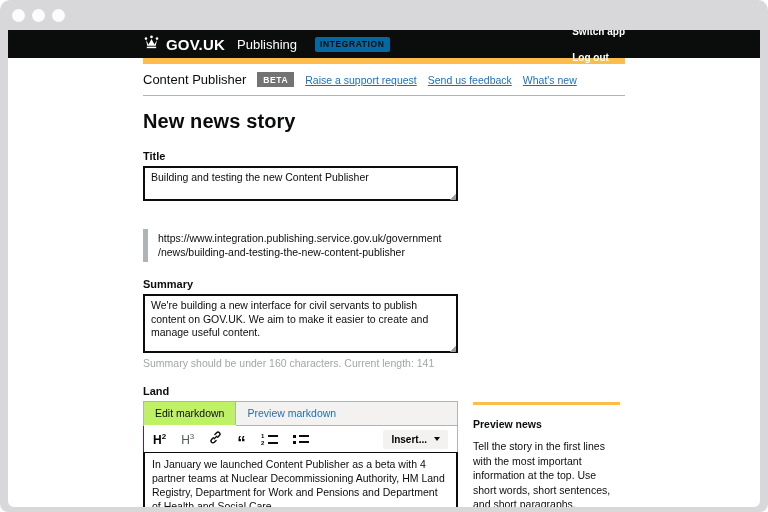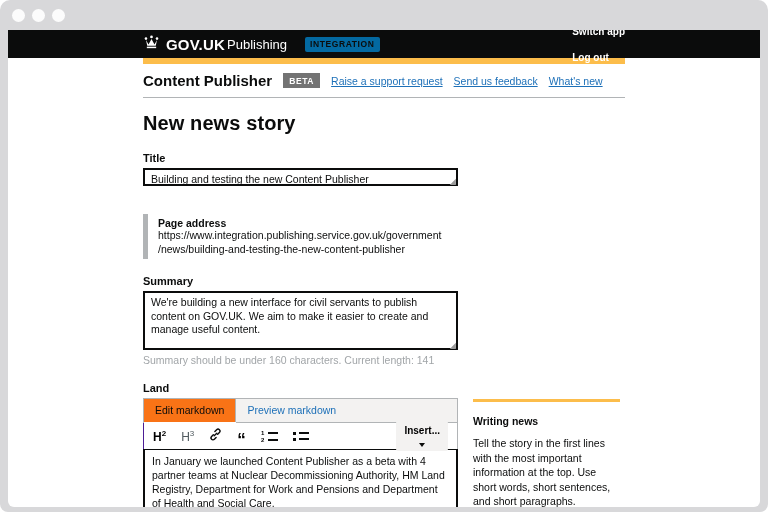--- a/index.html
+++ b/index.html
@@ -7,74 +7,74 @@
   .frame { position:absolute; inset:0; width:768px; height:512px; background:#d8d8da; border-radius:10px 10px 8px 8px; overflow:hidden; }
   .titlebar { height:30px; display:flex; align-items:center; padding-left:12px; }
   .dot { width:13px; height:13px; border-radius:50%; background:#fcfcfc; margin-right:7px; }
   .window { position:absolute; left:8px; top:30px; width:752px; height:477px; background:#fff; border-radius:0 0 6px 6px; overflow:hidden; }
 
   
   .govuk-header { background:#0b0c0c; height:28px; }
   .hdr-inner { margin-left:135px; width:482px; height:100%; display:flex; align-items:center; }
   .logo-group { display:flex; align-items:center; gap:6px; }
   .logo-text { color:#fff; font-weight:700; font-size:15px; letter-spacing:.2px; }
-  .app-text { color:#fff; font-weight:400; font-size:13px; margin-left:2px; }
+  .app-text { color:#fff; font-weight:400; font-size:13px; margin-left:12px; }
   .env-badge { background:#0369a1; color:#0b0c0c; font-size:8.5px; font-weight:700; letter-spacing:.6px; padding:2.5px 5px; border-radius:2px; margin-left:18px; }
   .hdr-links { margin-left:auto; display:flex; gap:15px;flex-direction:column; }
   .hdr-link { color:#fff; font-size:10px; font-weight:700; text-decoration:none; }
   .accent-bar { height:6px; background:#fcbd4b; margin-left:135px; width:482px; }
 
   .container { margin-left:135px; width:482px; }
 
   
   .subnav { display:flex; align-items:center; gap:11px; padding:8px 0 8px 0; border-bottom:1px solid #b1b4b6; }
-  .product { font-size:15px; font-weight:700; }
+  .product { font-size:13px; font-weight:400; }
   .beta-badge { background:#737373; color:#fff; font-size:8.5px; font-weight:700; letter-spacing:.6px; padding:2.5px 6px; }
   .subnav-link { color:#1d70b8; font-size:10.5px; text-decoration:underline; }
 
   .back-row { margin-top:9px; display:flex; align-items:center; gap:4px; }
   .back-tri { width:0; height:0; border-right:5px solid #0b0c0c; border-top:3.5px solid transparent; border-bottom:3.5px solid transparent; }
   .back-link { font-size:10px; color:#0b0c0c; text-decoration:underline; }
 
   h1 { font-size:20px; font-weight:700; margin-top:14px; letter-spacing:.1px; }
 
   .field-label { font-size:11px; font-weight:700; display:block; }
   .mt-title { margin-top:17px; }
   .field-box { margin-top:4px; width:315px; border:2px solid #0b0c0c; background:#fff; padding:3px 6px; font-size:10.5px; line-height:13.5px; position:relative; }
-  .box-title { height:18px; }
+  .box-title { height:35px; }
   .box-summary { height:59px; margin-top:4px; }
   .resize-handle { position:absolute; right:0px; bottom:-2px; font-size:8px; color:#9a9a9a; line-height:8px; }
 
   .inset { margin-top:28px; border-left:5px solid #b1b4b6; padding:3px 0 3px 10px; }
   .inset-label { font-size:10.5px; font-weight:700; }
   .inset-line { font-size:10.5px; line-height:13.5px; color:#0b0c0c; }
 
   .mt-summary { margin-top:16px; }
   .hint { margin-top:4px; font-size:10.5px; color:#a1a5a8; }
 
   .mt-body { margin-top:16px; }
   .body-row { display:flex; align-items:flex-start; margin-top:4px; }
   .editor { width:315px; }
   .tabs { display:flex; background:#f3f2f1; border:1px solid #b1b4b6; }
   .tab { padding:5px 11px 6px 11px; font-size:10.5px; }
-  .tab-active { background:#f97316; border-right:1px solid #b1b4b6; box-shadow:0 1px 0 0 #fff; font-weight:400; color:#0b0c0c; }
+  .tab-active { background:#bef264; border-right:1px solid #b1b4b6; box-shadow:0 1px 0 0 #fff; font-weight:400; color:#0b0c0c; }
   .tab-inactive { color:#1d70b8; text-decoration:none; }
   .toolbar { border-left:1px solid #4c1d95; border-right:1px solid #b1b4b6; background:#fff; height:26px; display:flex; align-items:center; padding:0 9px; gap:15px; }
   .tb-btn { display:flex; align-items:center; background:none; border:none; cursor:pointer; padding:0; font-family:"Liberation Sans", sans-serif; }
   .h-glyph { font-size:12px; font-weight:700; line-height:1; }
   .h-glyph sup { font-size:8px; }
   .h3-glyph { font-weight:400; color:#505a5f; }
   .quote-glyph { font-size:17px; font-weight:700; line-height:6px; position:relative; top:4px; }
   .list-icon { display:flex; flex-direction:column; gap:3px; }
   .list-icon .row { display:flex; align-items:center; gap:3px; }
   .list-icon .num { font-size:6px; font-weight:700; line-height:4px; width:4px; }
   .list-icon .dotsq { width:3px; height:3px; background:#0b0c0c; }
   .list-icon .bar { width:10px; height:2px; background:#0b0c0c; }
   .tb-spacer { flex:1; }
-  .insert-btn { background:#f3f2f1; border:none; border-radius:2px; padding:4px 8px; font-size:10px; font-weight:700; display:flex; align-items:center; gap:7px; cursor:pointer;flex-direction:column; }
+  .insert-btn { background:#f3f2f1; border:none; border-radius:2px; padding:4px 8px; font-size:10px; font-weight:700; display:flex; align-items:center; gap:7px; cursor:pointer; }
   .dd-arrow { width:0; height:0; border-top:4px solid #0b0c0c; border-left:3.5px solid transparent; border-right:3.5px solid transparent; }
   .body-content { border-top:1px solid #0b0c0c; border-left:2px solid #0b0c0c; border-right:2px solid #0b0c0c; padding:4px 7px; font-size:10.5px; line-height:14px; min-height:80px; background:#fff; }
 
   .sidebar { margin-left:15px; width:147px; margin-top:1px; }
   .sidebar-rule { height:3px; background:#fcbd4b; }
   .sidebar-heading { font-size:10.5px; font-weight:700; margin-top:13px; }
   .sidebar-p { font-size:10.5px; line-height:14.5px; margin-top:9px; }
 </style>
 </head>
 <body>
@@ -127,21 +127,20 @@
 
       <h1>New news story</h1>
 
       <label class="field-label mt-title">Title</label>
       <div class="field-box box-title">
         <span>Building and testing the new Content Publisher</span>
         <span class="resize-handle">◢</span>
       </div>
 
       <div class="inset">
-        <div class="inset-label">Page address</div>
         <div class="inset-line">https://www.integration.publishing.service.gov.uk/government</div>
         <div class="inset-line">/news/building-and-testing-the-new-content-publisher</div>
       </div>
 
       <label class="field-label mt-summary">Summary</label>
       <div class="field-box box-summary">
         <span>We're building a new interface for civil servants to publish content on GOV.UK. We aim to make it easier to create and manage useful content.</span>
         <span class="resize-handle">◢</span>
       </div>
       <div class="hint">Summary should be under 160 characters. Current length: 141</div>
@@ -203,21 +202,21 @@
               <span class="dd-arrow"></span>
             </button>
           </div>
           <div class="body-content">
             <span>In January we launched Content Publisher as a beta with 4 partner teams at Nuclear Decommissioning Authority, HM Land Registry, Department for Work and Pensions and Department of Health and Social Care.</span>
           </div>
         </div>
 
         <aside class="sidebar">
           <div class="sidebar-rule"></div>
-          <div class="sidebar-heading">Writing news</div>
+          <div class="sidebar-heading">Preview news</div>
           <p class="sidebar-p">Tell the story in the first lines with the most important information at the top. Use short words, short sentences, and short paragraphs.</p>
 
         </aside>
       </div>
 
     </div>
   </div>
 </div>
 
 </body></html>

